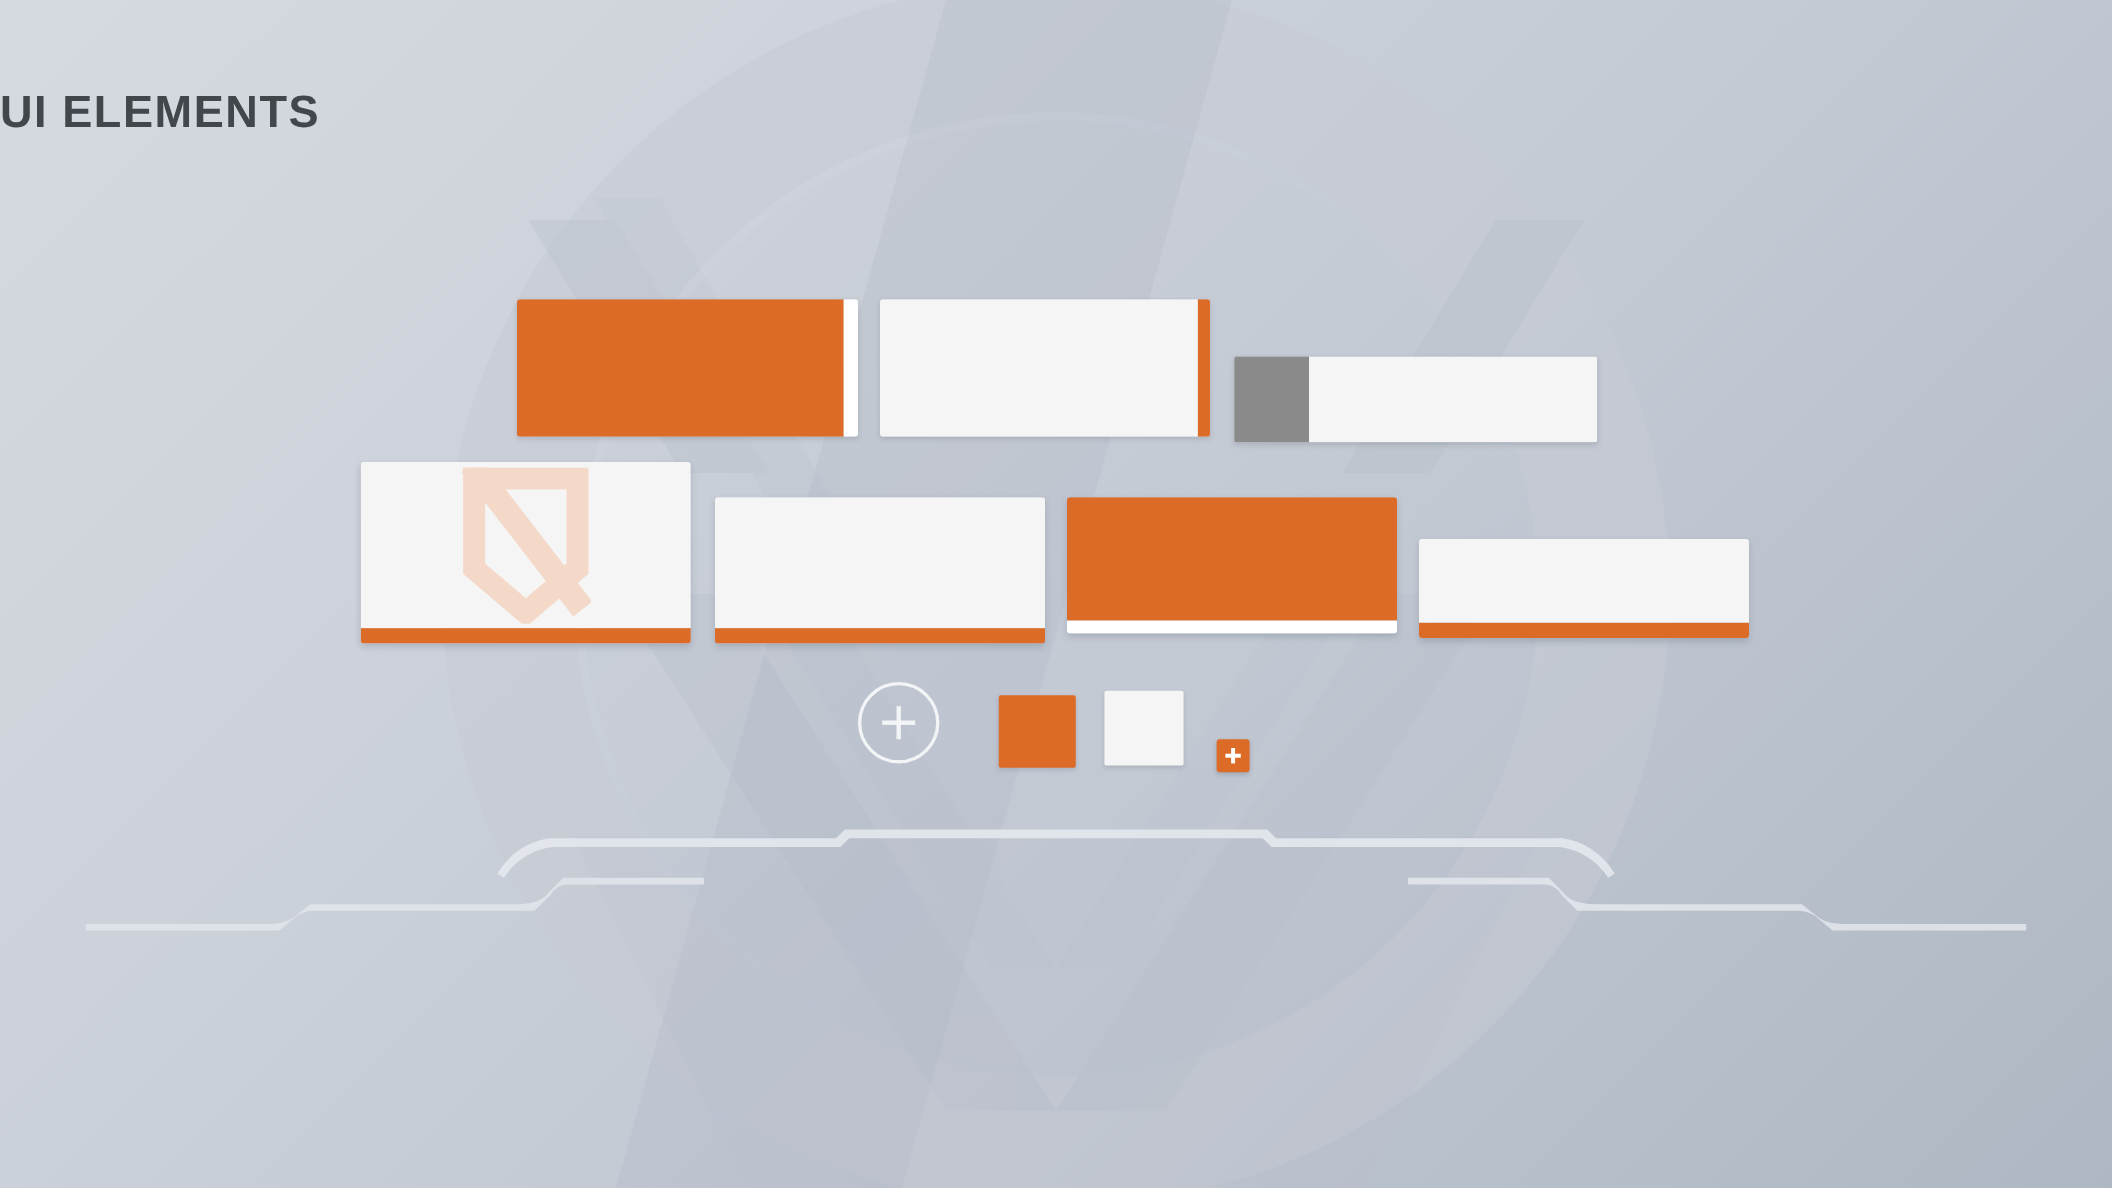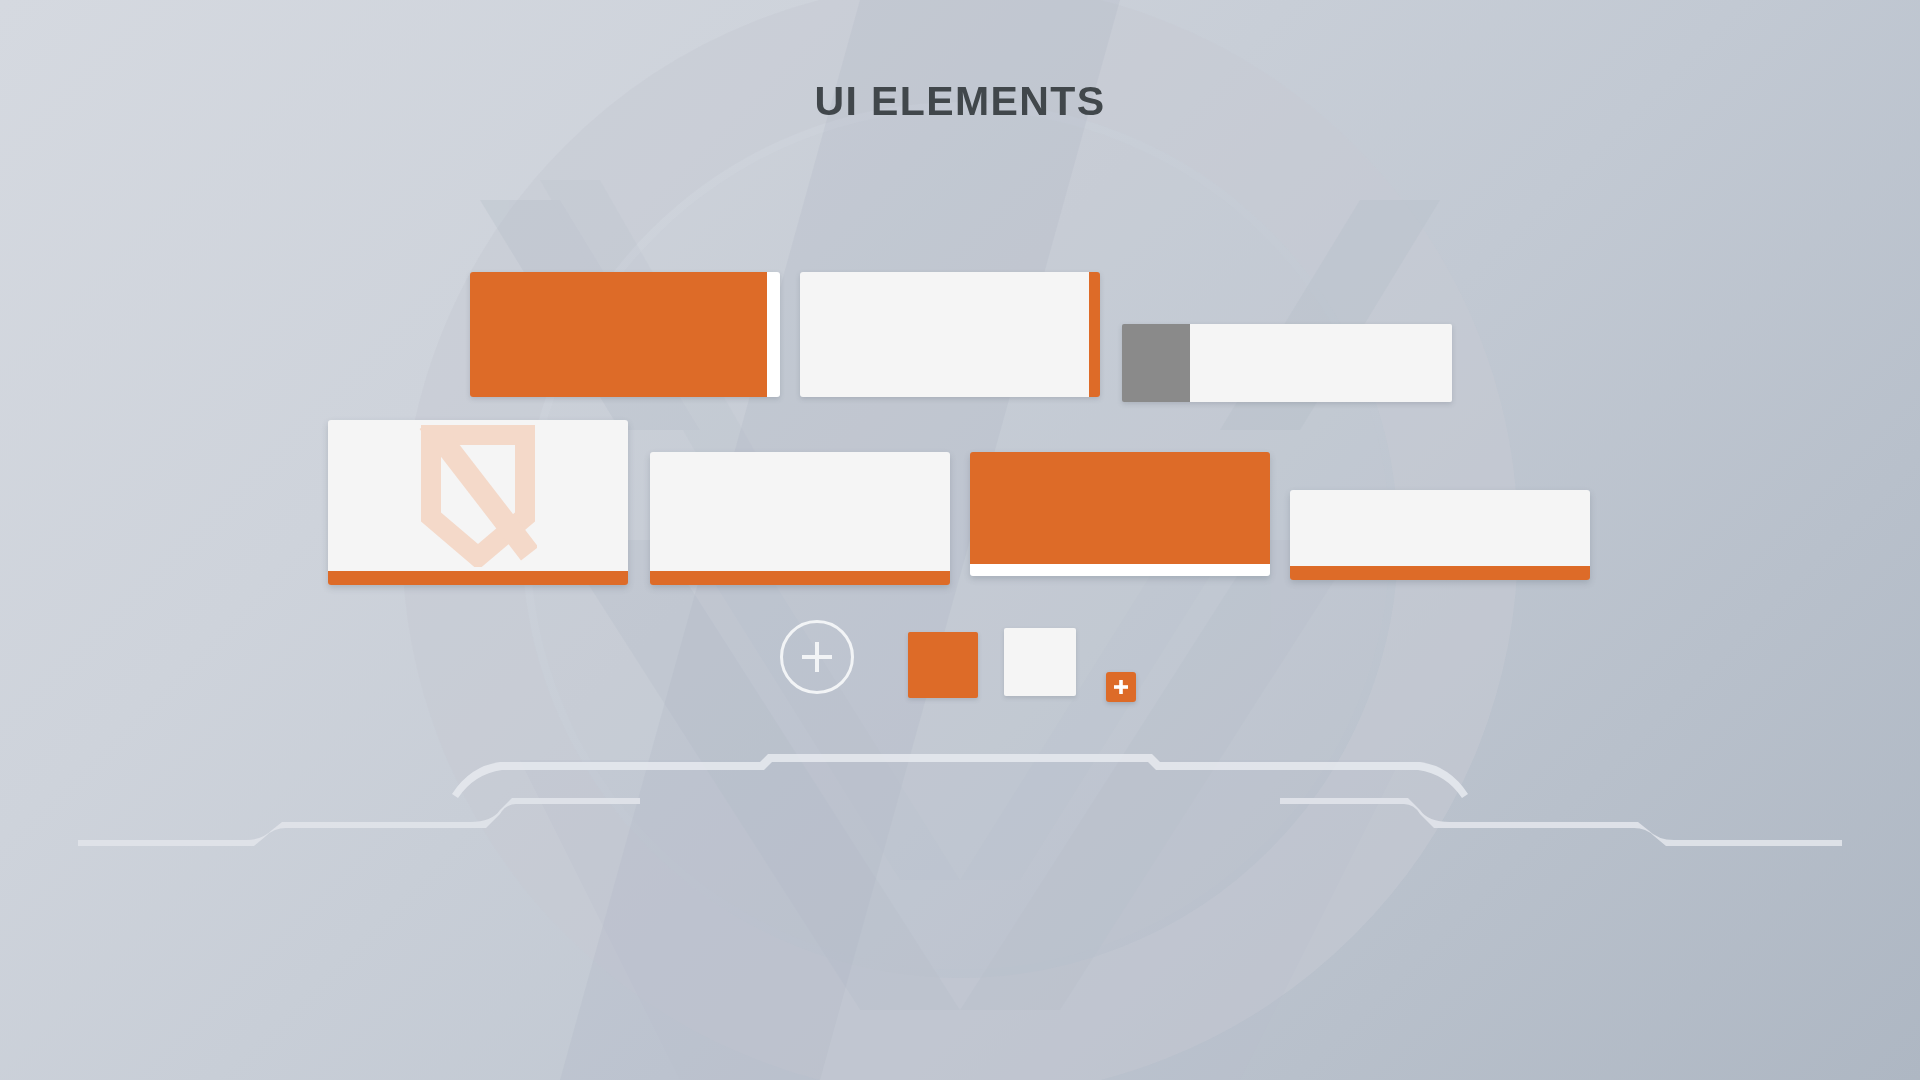--- a/index.html
+++ b/index.html
@@ -17,21 +17,20 @@
     background: linear-gradient(135deg, #d5d9e0 0%, #ced3db 28%, #c2c9d3 58%, #aeb7c3 100%);
     overflow:hidden;
   }
 
   
   .bg-art { position:absolute; inset:0; width:1920px; height:1080px; pointer-events:none; }
 
   
   #title {
     position:absolute; left:0; top:78px; width:1920px;
-    text-align:center;
     font-size:41px;
     font-weight:bold;
     letter-spacing:1.4px;
     color:#41474b;
     z-index:6;
   }
 
   
   .bar-shell { position:absolute; z-index:5; border-radius:3px; overflow:hidden;
                box-shadow:0 2px 5px rgba(80,90,105,.22); display:flex; }

